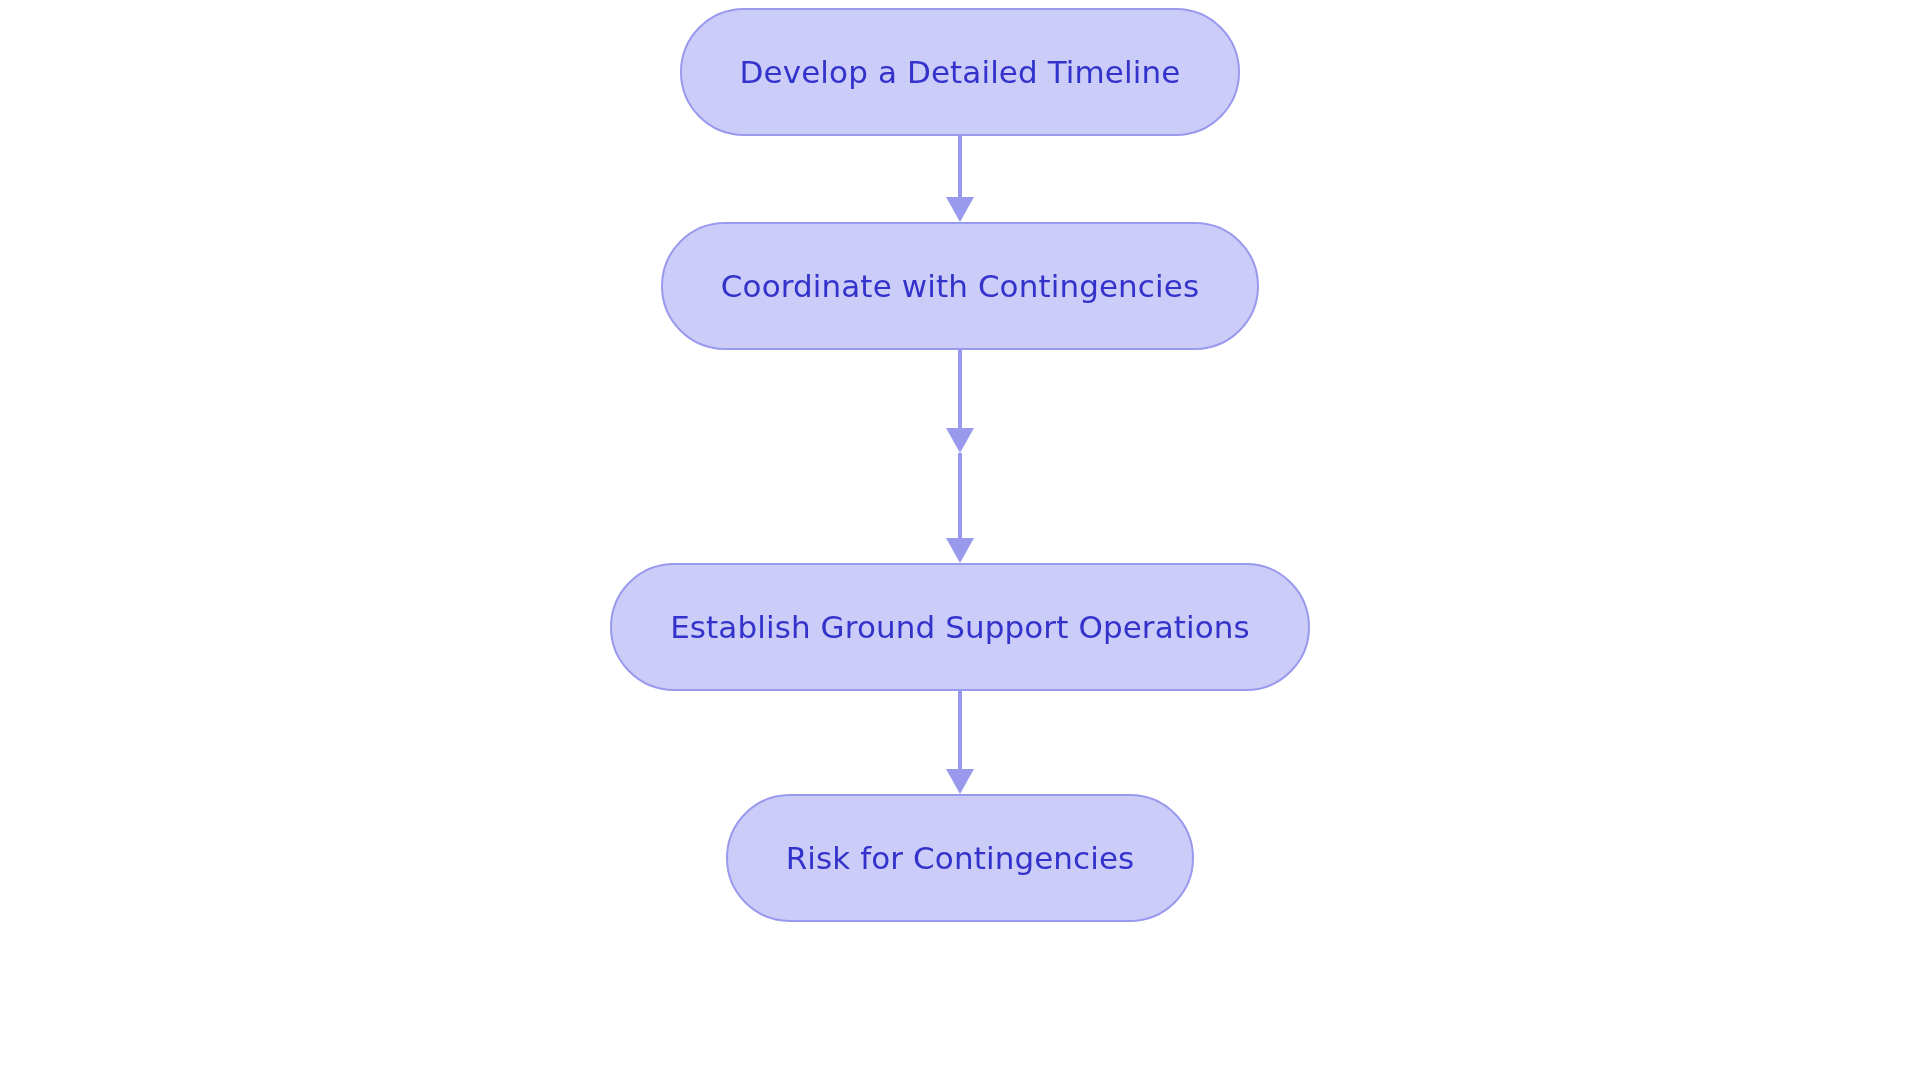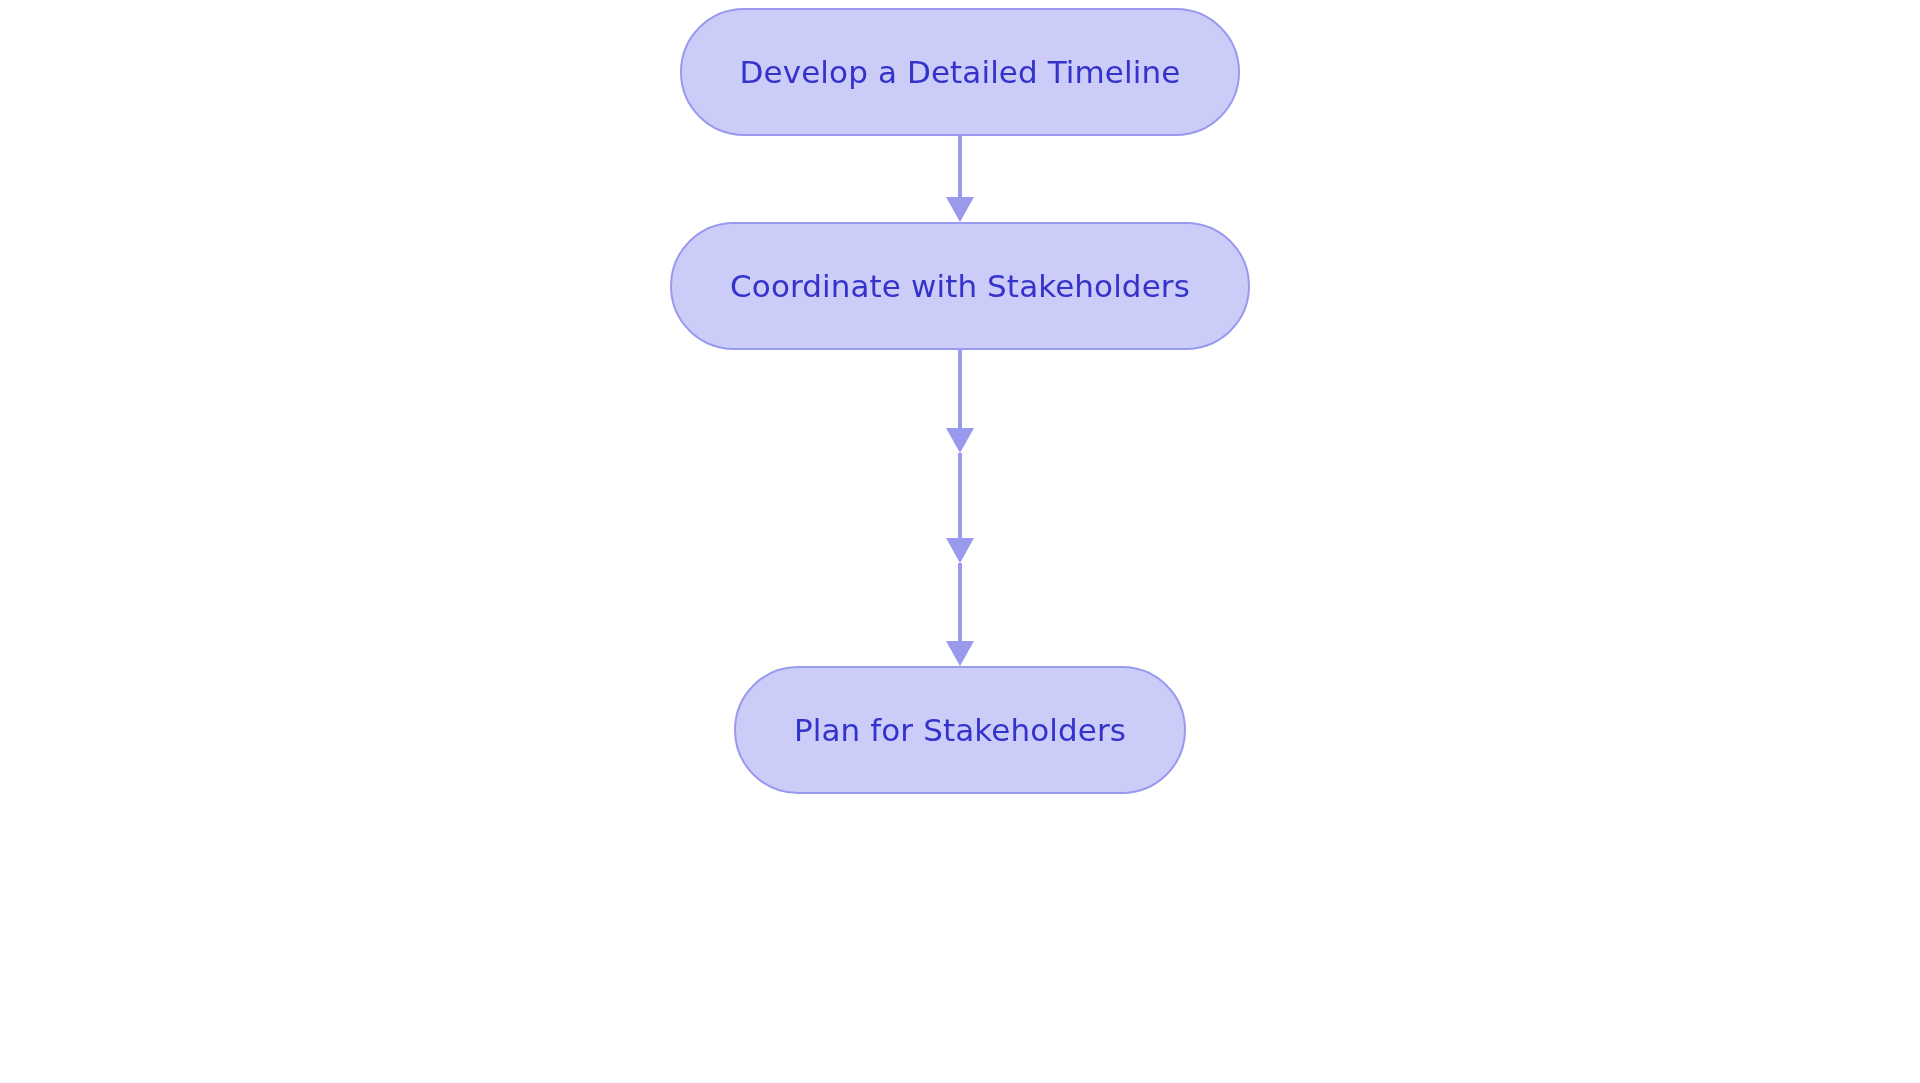--- a/index.html
+++ b/index.html
@@ -100,38 +100,41 @@
     <div class="node">
       <span class="node-label">Develop a Detailed Timeline</span>
     </div>
 
     <div class="connector gap-1">
       <div class="connector-line"></div>
       <div class="connector-head"></div>
     </div>
 
     <div class="node">
-      <span class="node-label">Coordinate with Stakeholders</span>
+      <span class="node-label">Coordinate with Contingencies</span>
     </div>
 
     <div class="connector gap-2">
       <div class="connector-line"></div>
       <div class="connector-head"></div>
     </div>
 
 
     <div class="connector gap-3">
       <div class="connector-line"></div>
       <div class="connector-head"></div>
     </div>
 
+    <div class="node">
+      <span class="node-label">Establish Ground Support Operations</span>
+    </div>
 
     <div class="connector gap-4">
       <div class="connector-line"></div>
       <div class="connector-head"></div>
     </div>
 
     <div class="node">
-      <span class="node-label">Plan for Stakeholders</span>
+      <span class="node-label">Risk for Contingencies</span>
     </div>
 
   </div>
 </div>
 
 </body></html>

